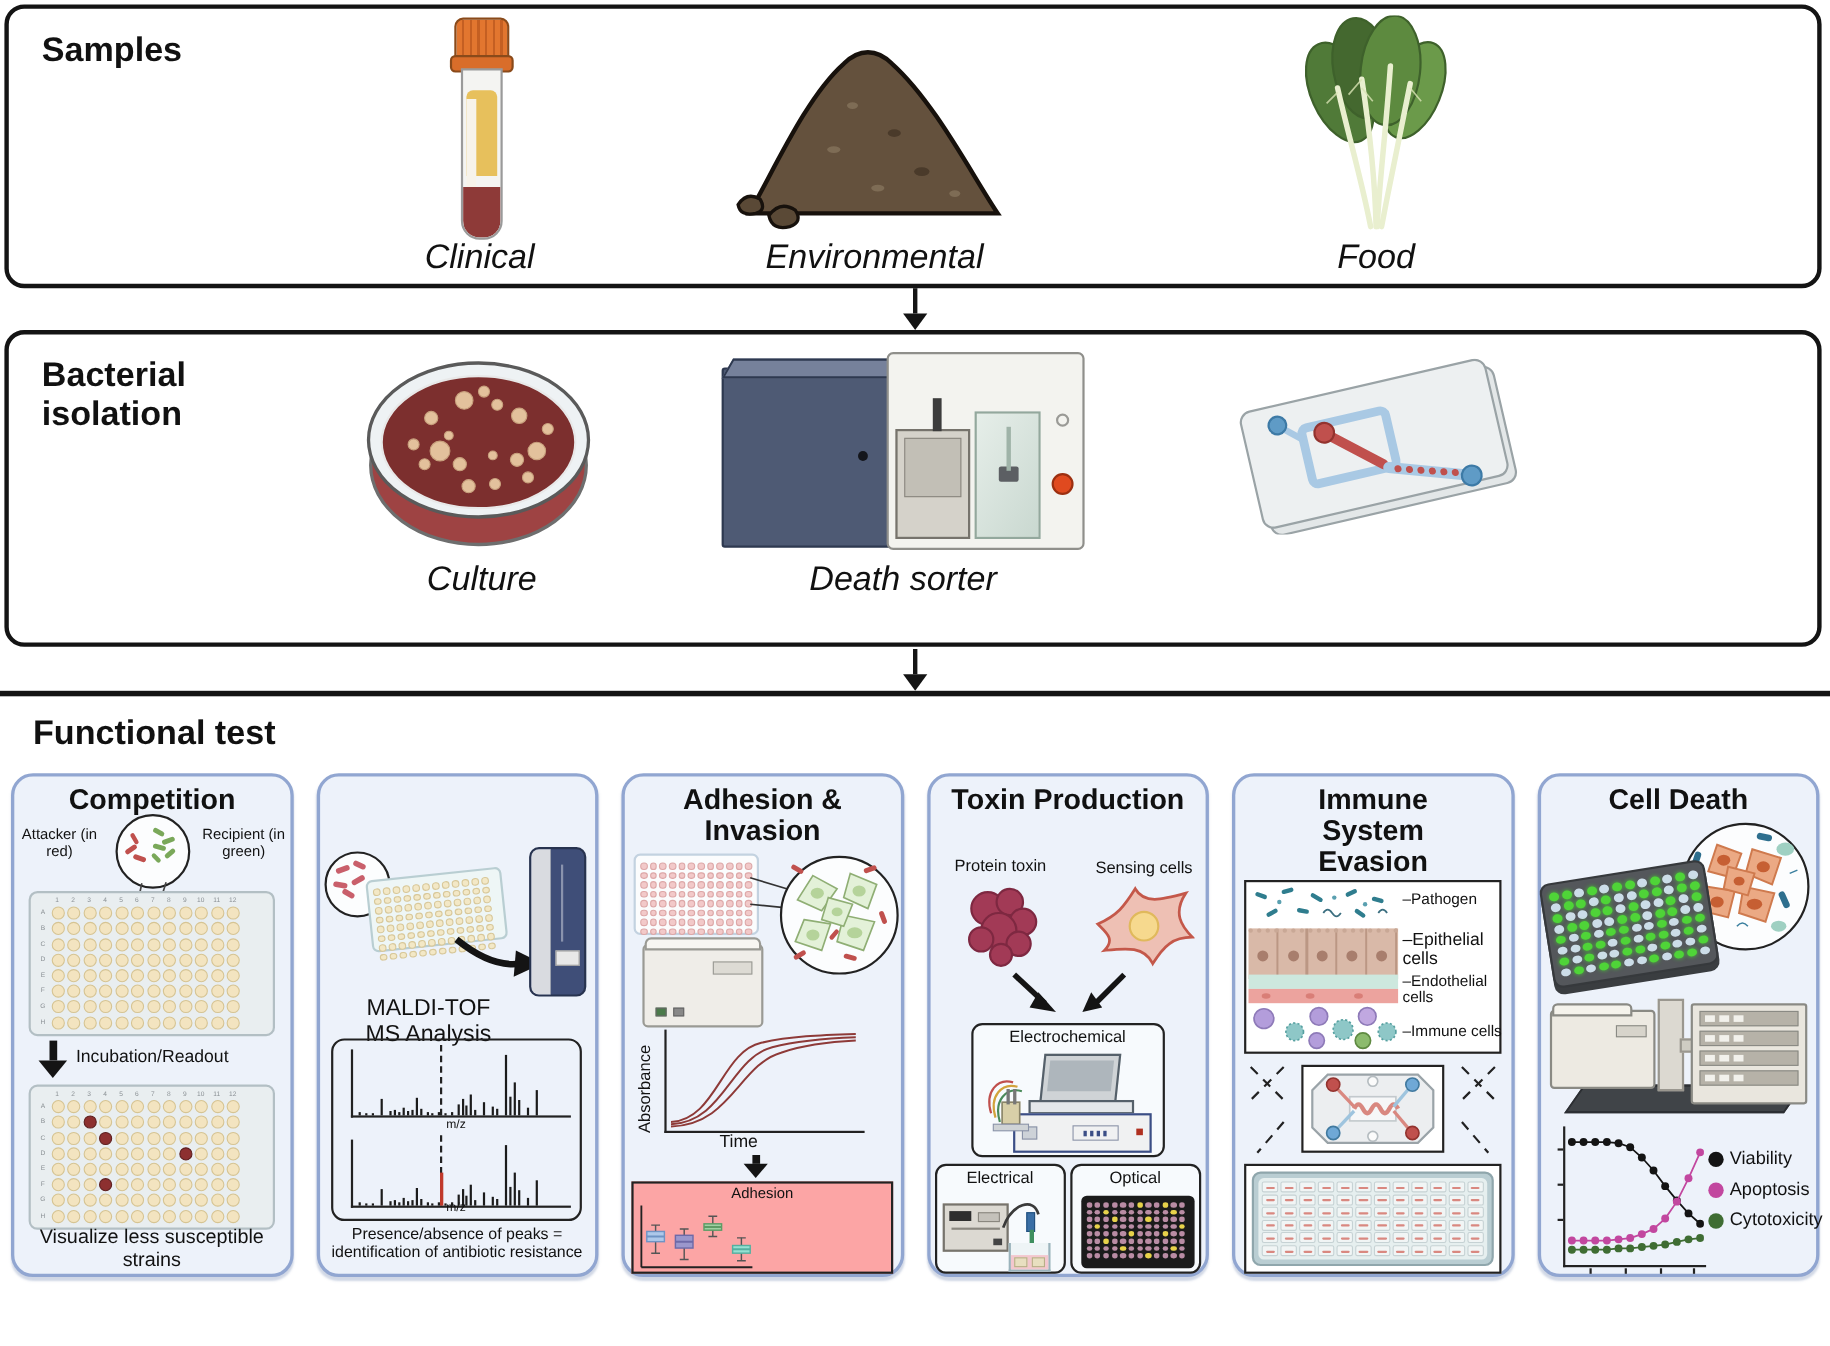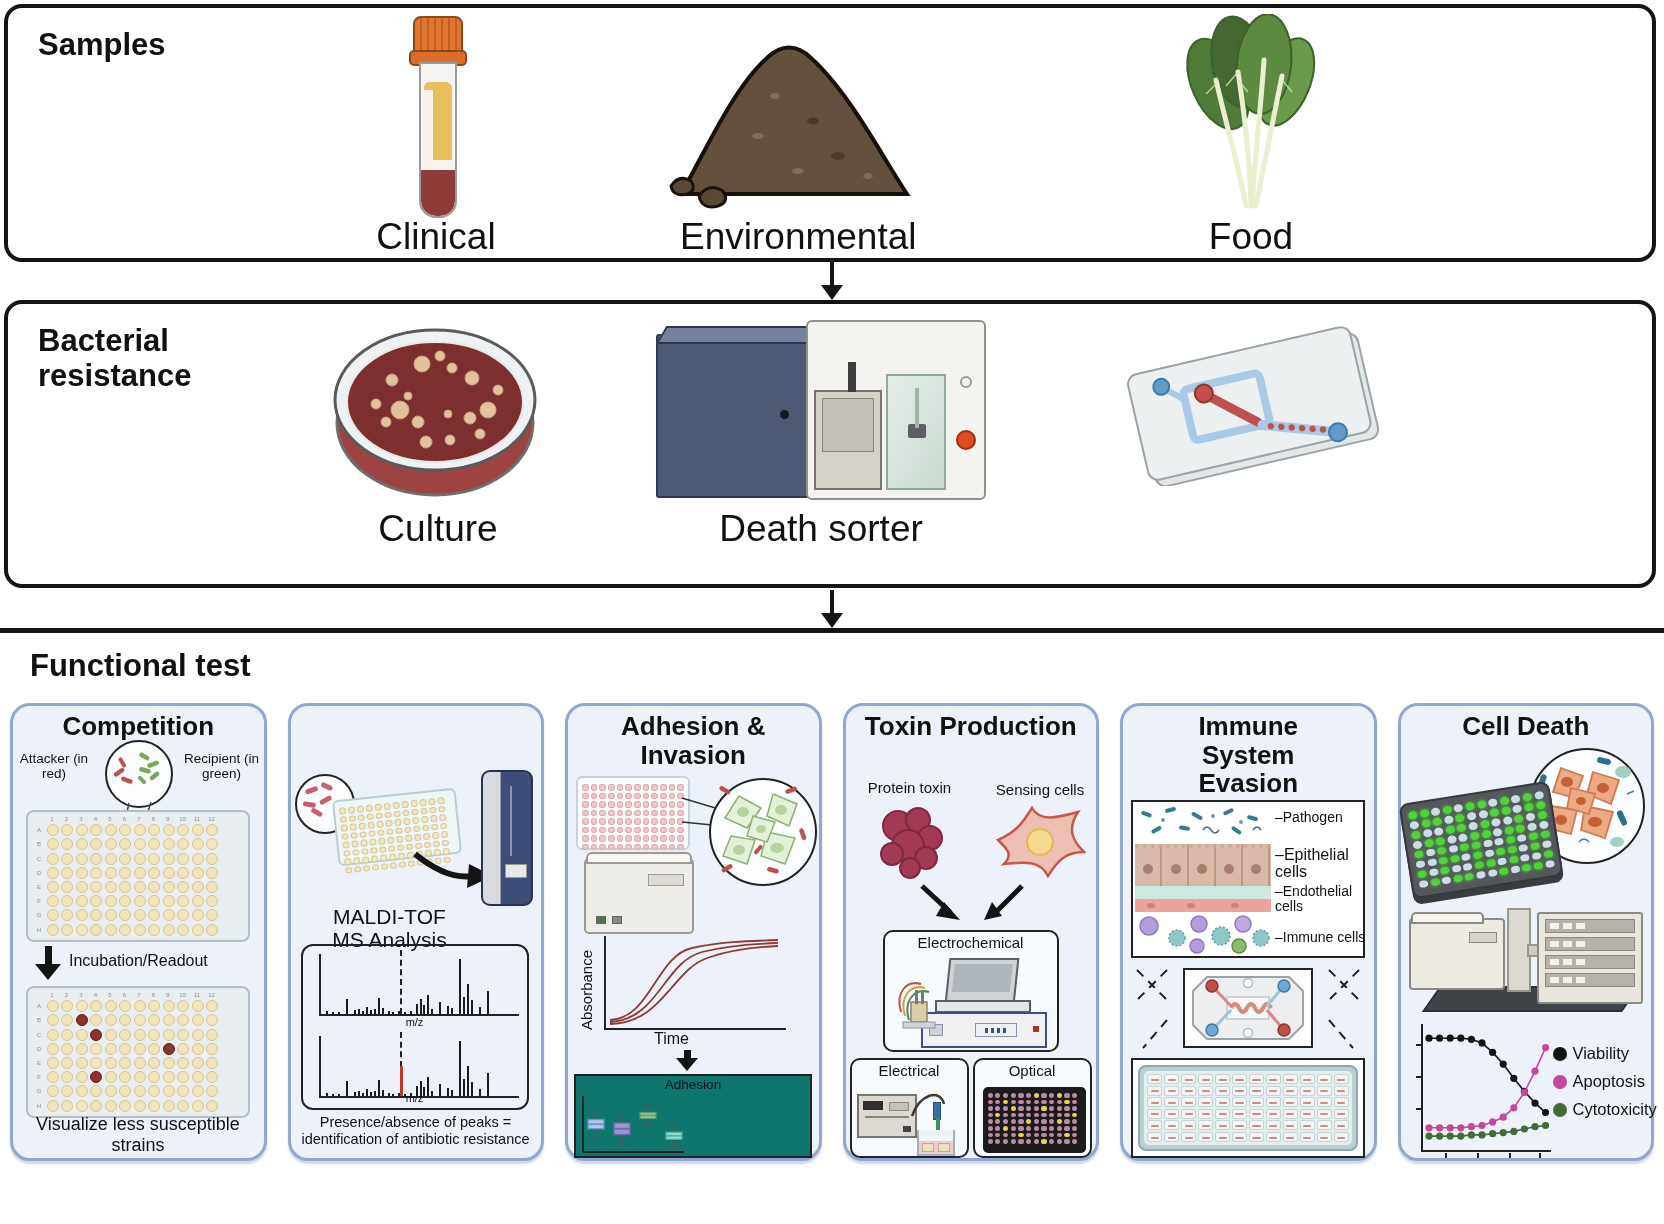--- a/index.html
+++ b/index.html
@@ -1,20 +1,20 @@
 <!DOCTYPE html>
 <html><head>
 <meta charset="utf-8">
 <style>
   html,body{margin:0;padding:0;background:#fff;}
   #canvas{position:relative;width:1664px;height:1224px;background:#fff;
     font-family:"Liberation Sans",sans-serif;color:#111;overflow:hidden;}
   .sec{position:absolute;left:4px;width:1652px;background:#fff;border:4px solid #141414;border-radius:18px;box-sizing:border-box;}
   .sec-title{position:absolute;left:30px;top:20px;font-size:31px;font-weight:bold;line-height:1.12;}
-  .item-label{position:absolute;font-size:37px;text-align:center;}
+  .item-label{position:absolute;font-size:31px;text-align:center;font-style:italic;}
   .varrow{position:absolute;width:40px;display:flex;flex-direction:column;align-items:center;}
   .varrow .stem{width:4px;background:#141414;}
   .varrow .head{width:0;height:0;border-left:11px solid transparent;border-right:11px solid transparent;border-top:15px solid #141414;}
   
   .tube{position:absolute;}
   .tube .cap{position:absolute;left:5px;top:0;width:46px;height:40px;background:repeating-linear-gradient(90deg,#e2762f 0 5px,#c45f22 5px 7px);border:2px solid #8a4a1a;border-radius:8px;}
   .tube .capring{position:absolute;left:1px;top:34px;width:54px;height:12px;background:#d96d2a;border:2px solid #8a4a1a;border-radius:5px;}
   .tube .body{position:absolute;left:11px;top:46px;width:34px;height:152px;border:2px solid #9a9a9a;background:#f4f4f2;border-radius:0 0 17px 17px;overflow:hidden;}
   .tube .plasma{position:absolute;left:3px;top:18px;width:28px;height:78px;background:#e7c05c;border-radius:6px 6px 0 0;}
   .tube .strip{position:absolute;left:3px;top:26px;width:9px;height:88px;background:#f7f3ea;}
@@ -43,21 +43,21 @@
   .spec{position:absolute;left:16px;width:198px;height:60px;border-left:2px solid #222;border-bottom:2px solid #222;}
   .peak{position:absolute;bottom:0;width:2px;background:#1b1b1b;}
   .peak.red{background:#c0392b;width:3px;}
   .sdash{position:absolute;left:40%;top:-4px;bottom:0;border-left:2.5px dashed #222;}
   .mz{position:absolute;width:100%;text-align:center;font-size:11px;}
   
   .miniplate{position:absolute;border:2px solid #b9ced2;border-radius:6px;background:#eef6f6;padding:4px;box-sizing:border-box;}
   .minirow{display:flex;gap:2px;margin-top:2px;}
   .dot{border-radius:50%;}
   
-  .resultbox{position:absolute;left:6px;top:368px;width:238px;height:84px;border:2.5px solid #222;background:#0f766e;box-sizing:border-box;display:flex;}
+  .resultbox{position:absolute;left:6px;top:368px;width:238px;height:84px;border:2.5px solid #222;background:#fca5a5;box-sizing:border-box;display:flex;}
   .rhalf{flex:1;position:relative;}
   .rhalf+.rhalf{border-left:2.5px solid #222;}
   .rtitle{position:absolute;top:2px;width:100%;text-align:center;font-size:13.5px;line-height:1.05;}
   .vlabel{position:absolute;writing-mode:vertical-rl;transform:rotate(180deg);font-size:15px;}
   
   .tbox{position:absolute;border:2.5px solid #222;border-radius:10px;background:#f7fafd;box-sizing:border-box;}
   .tbox .tlab{position:absolute;top:2px;width:100%;text-align:center;font-size:15px;}
   
   .ibox{position:absolute;border:2px solid #222;background:#fff;box-sizing:border-box;}
   .ilabel{position:absolute;font-size:13px;line-height:1.08;}
@@ -130,21 +130,21 @@
     </div>
     <div class="item-label" style="left:1163px;top:208px;width:160px;">Food</div>
   </div>
 
   <div class="varrow" style="left:812px;top:262px;">
     <div class="stem" style="height:23px;"></div>
     <div class="head"></div>
   </div>
 
   <div class="sec" style="top:300px;height:288px;">
-    <div class="sec-title" style="width:170px;">Bacterial resistance</div>
+    <div class="sec-title" style="width:170px;">Bacterial isolation</div>
 
     <div style="position:absolute;left:322px;top:14px;">
       <svg width="210" height="185" viewBox="0 0 210 185">
         <ellipse cx="105" cy="105" rx="98" ry="72" fill="#9e4343" stroke="#6e6e6e" stroke-width="3"></ellipse>
         <ellipse cx="105" cy="82" rx="100" ry="70" fill="#eef2f4" stroke="#5a5a5a" stroke-width="3"></ellipse>
         <ellipse cx="105" cy="84" rx="88" ry="60" fill="#7c2f2e" stroke="#e8e8e8" stroke-width="2"></ellipse>
         <g fill="#e3c19c" stroke="#c8a07d" stroke-width="1">
           <circle cx="92" cy="46" r="8"></circle>
             <circle cx="110" cy="38" r="5"></circle>
             <circle cx="122" cy="50" r="5"></circle>

